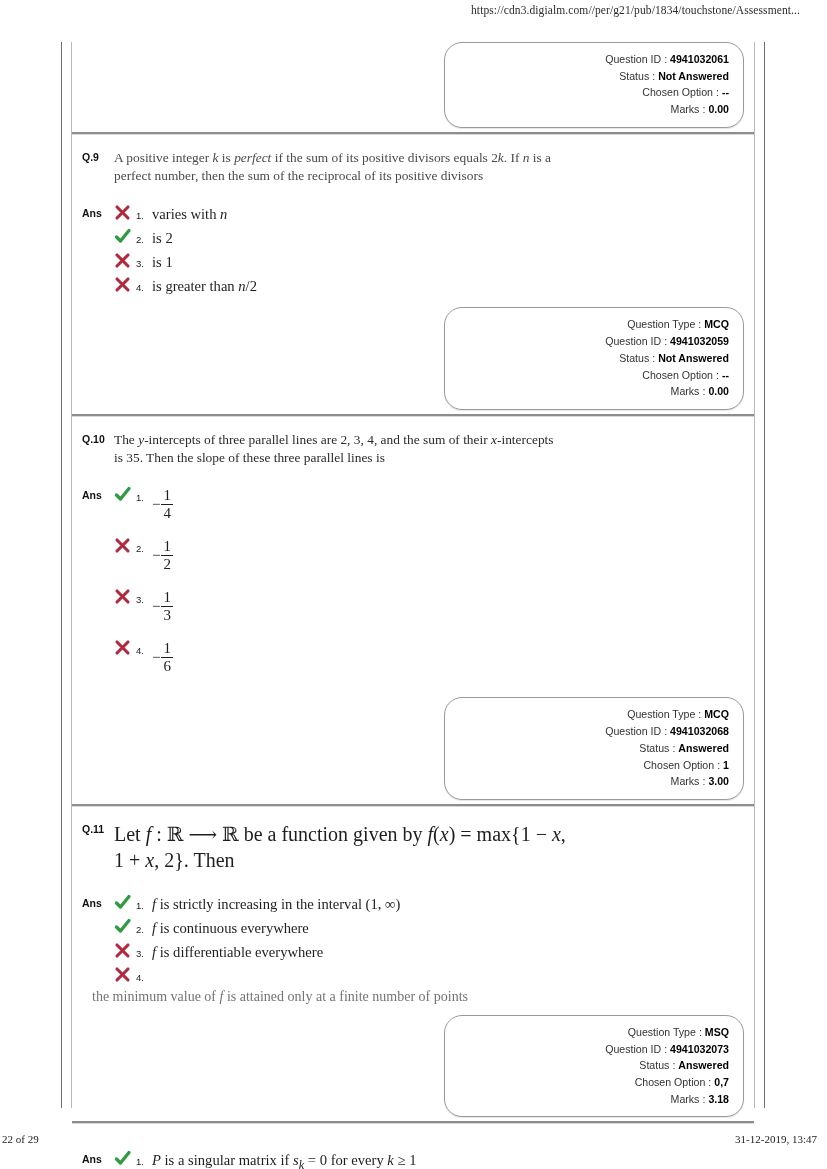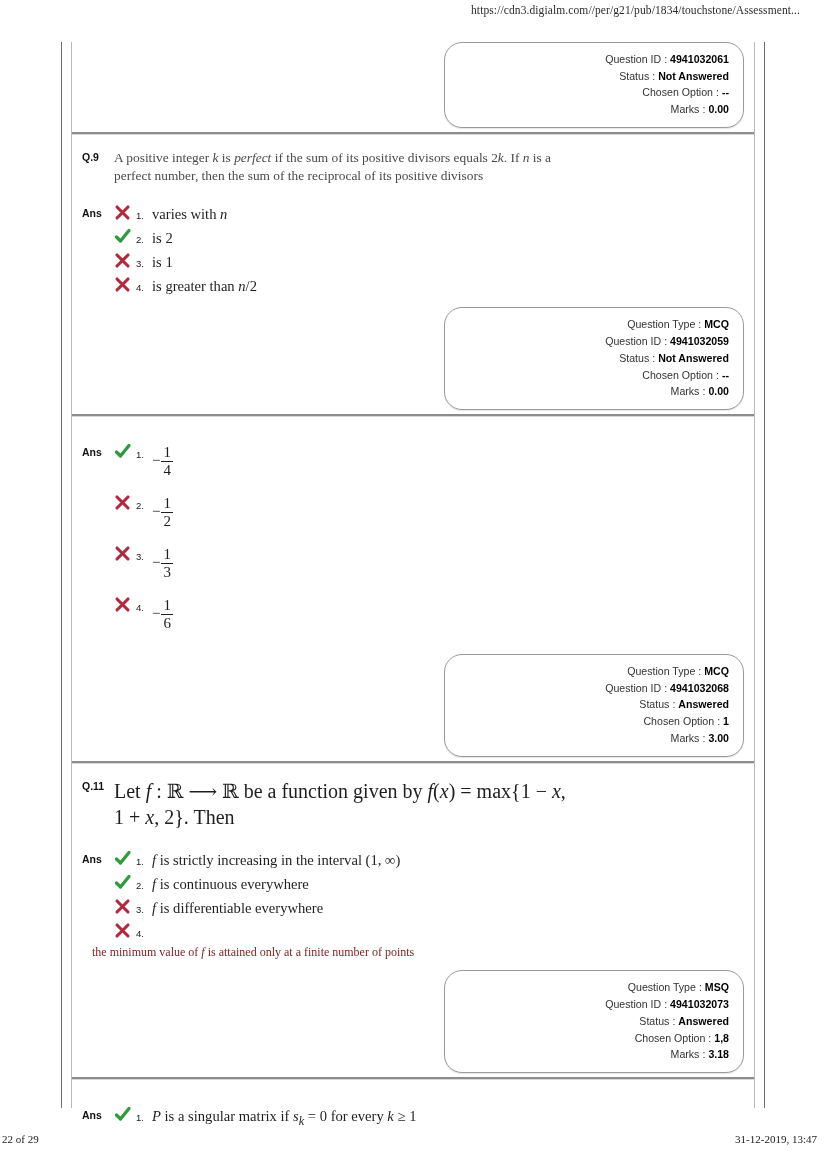--- a/index.html
+++ b/index.html
@@ -141,23 +141,23 @@
     padding-top: 7px;
   }
   .opt-text {
     flex: 1 1 auto;
     font-size: 14.6px;
     line-height: 1.35;
     padding-top: 2px;
     color: #1e1e1e;
   }
   .opt-extra {
-    font-size: 12px;
+    font-size: 14px;
     padding: 4px 0 2px 0;
-    color: #7f1d1d;
+    color: #737373;
   }
 
   
   .frac {
     display: inline-flex;
     flex-direction: column;
     vertical-align: middle;
     text-align: center;
     line-height: 1;
     margin: 0 1px;
@@ -346,20 +346,26 @@
           <span class="info-key">Marks</span>
           <span class="info-sep">:</span>
           <span class="info-val">0.00</span>
         </div>
       </div>
     </div>
     <div class="q-separator"></div>
   </div>
 
   <div class="q-block">
+    <div class="q-head">
+      <div class="q-num">Q.10</div>
+      <div class="q-text">
+        The <span class="mi">y</span>-intercepts of three parallel lines are 2, 3, 4, and the sum of their <span class="mi">x</span>-intercepts is 35. Then the slope of these three parallel lines is
+      </div>
+    </div>
     <div class="ans-row">
       <div class="ans-label">Ans</div>
       <div class="options">
 
         <div class="option tall">
           <span class="mark">
             <svg width="18" height="17" viewBox="0 0 18 17">
                 <path d="M2.5 9 L6.5 13 L15 2.5" stroke="#2e9b3e" stroke-width="3.3" stroke-linecap="round" stroke-linejoin="round" fill="none"></path>
               </svg>
           </span>
@@ -523,21 +529,21 @@
           <span class="info-val">4941032073</span>
         </div>
         <div class="info-line">
           <span class="info-key">Status</span>
           <span class="info-sep">:</span>
           <span class="info-val">Answered</span>
         </div>
         <div class="info-line">
           <span class="info-key">Chosen Option</span>
           <span class="info-sep">:</span>
-          <span class="info-val">1,8</span>
+          <span class="info-val">0,7</span>
         </div>
         <div class="info-line">
           <span class="info-key">Marks</span>
           <span class="info-sep">:</span>
           <span class="info-val">3.18</span>
         </div>
       </div>
     </div>
     <div class="q-separator"></div>
   </div>

